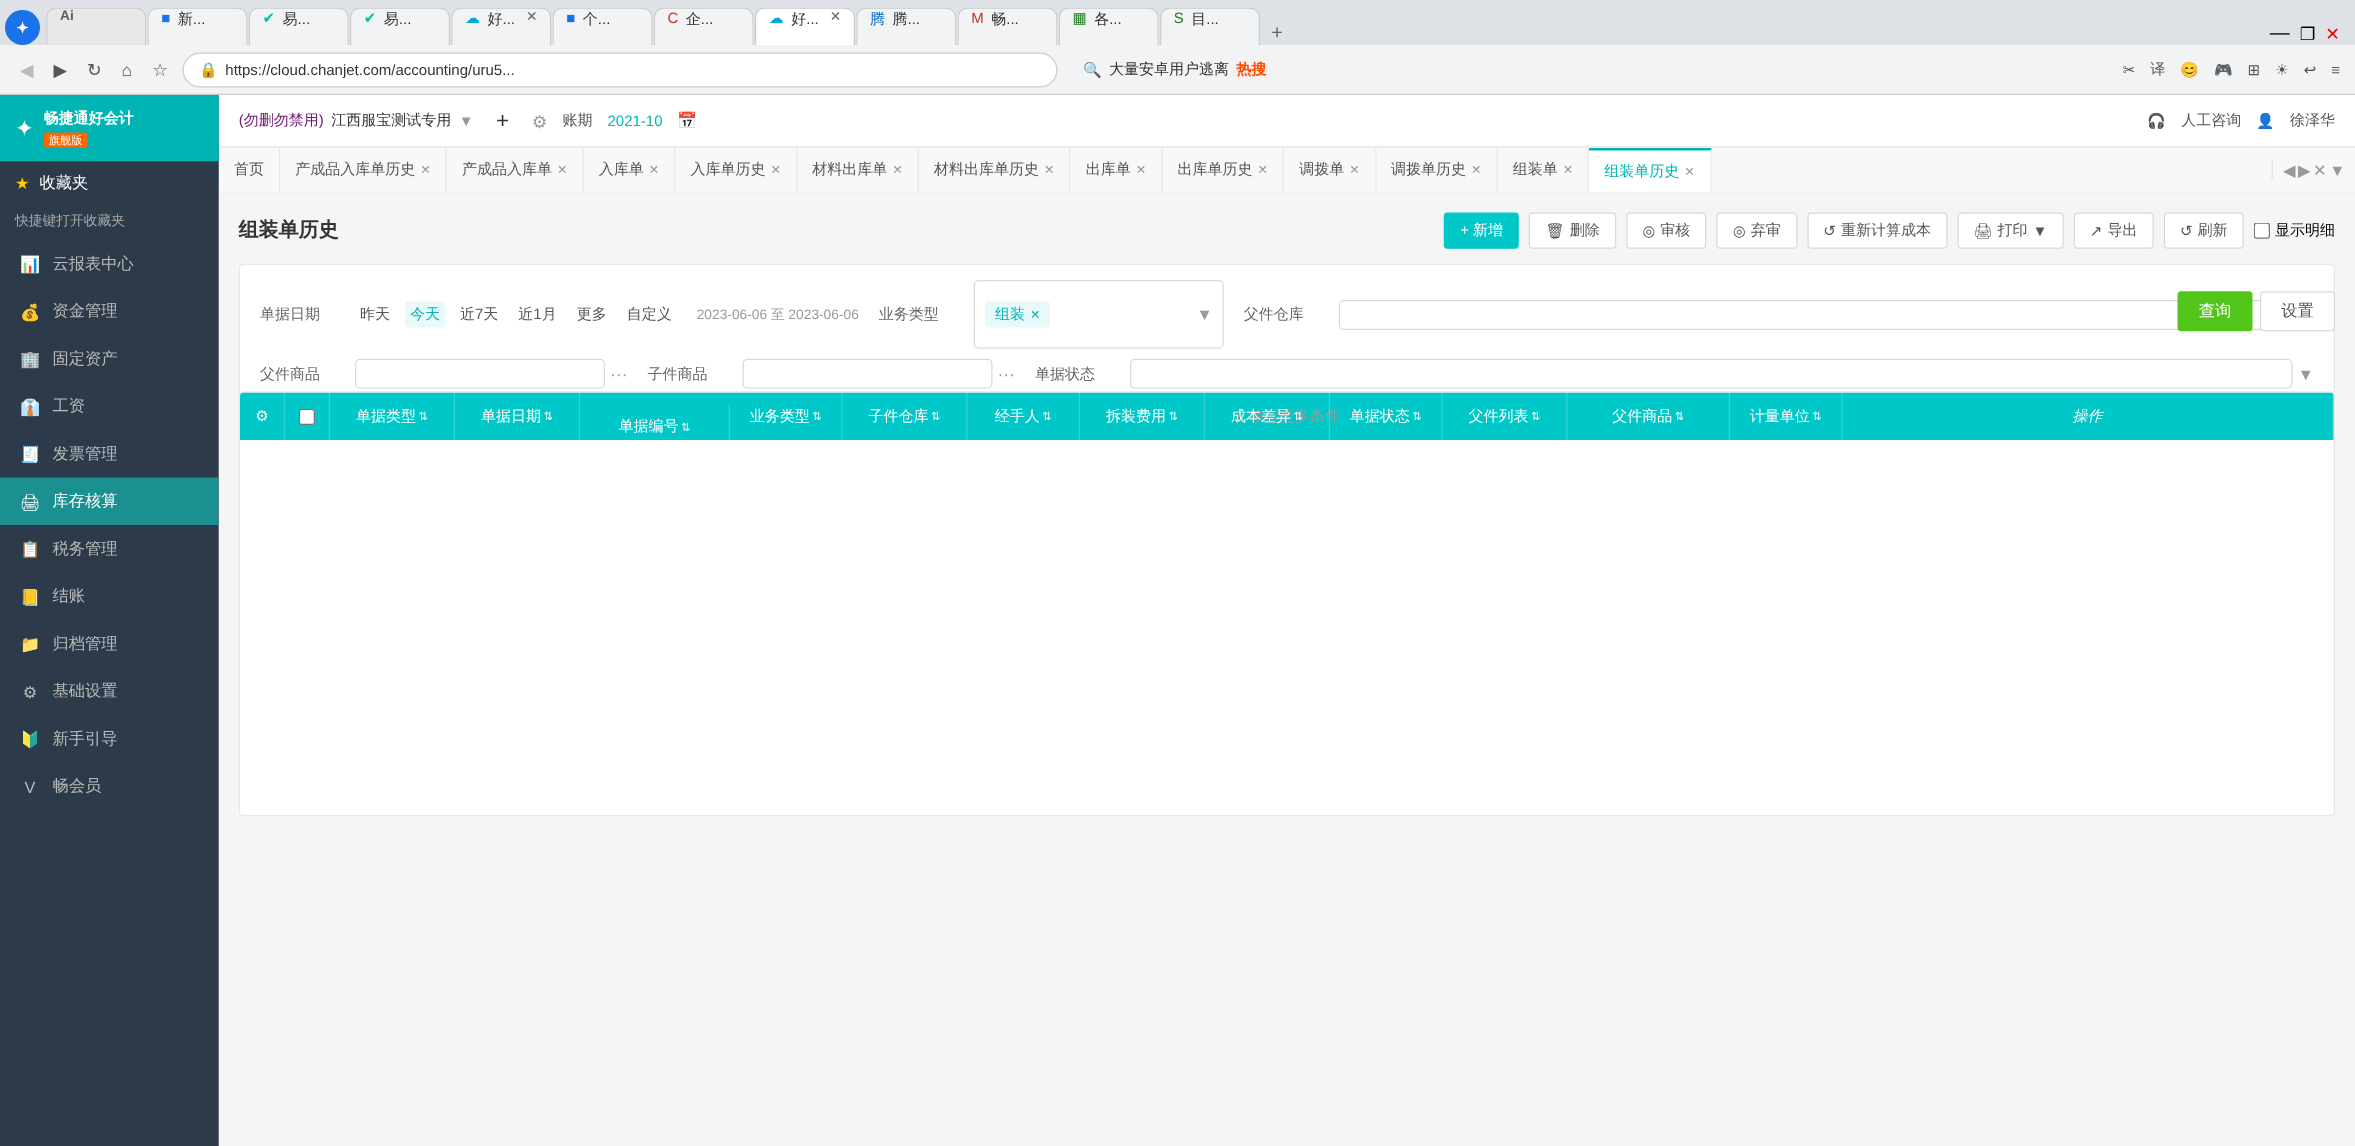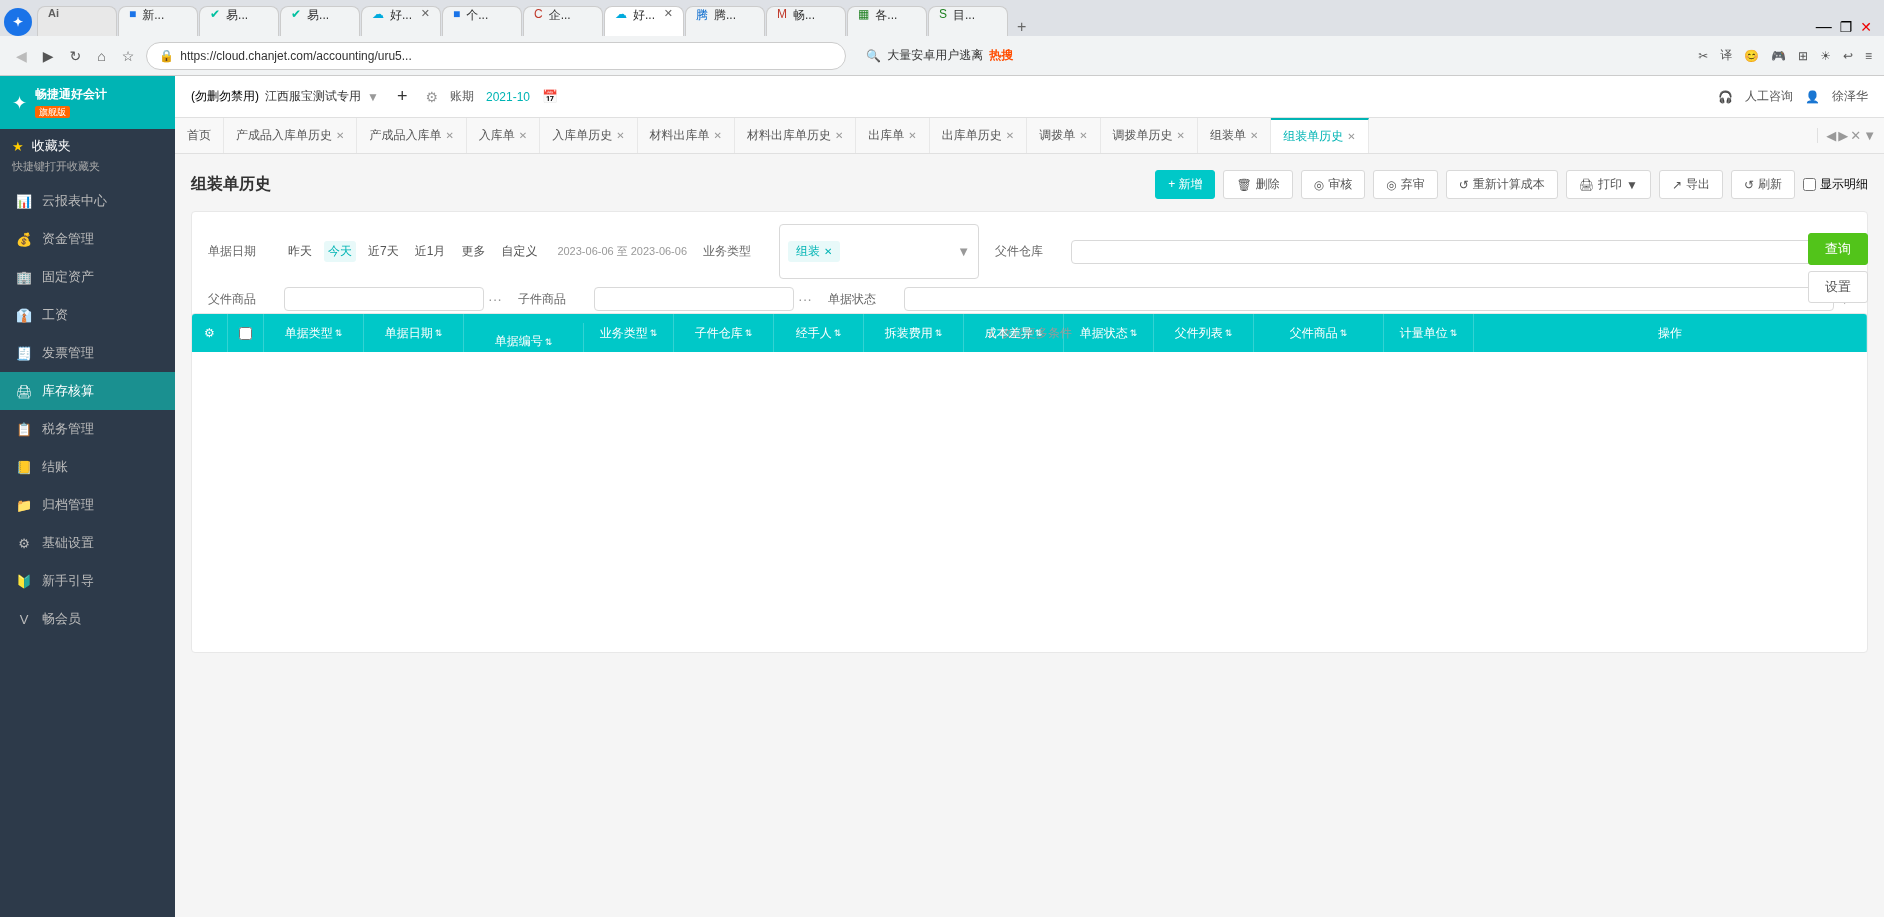--- a/index.html
+++ b/index.html
@@ -24,21 +24,21 @@
 
     
     .app-layout { display: flex; height: calc(917px - 76px); }
 
     
     .sidebar { width: 175px; background: #2d3a4a; display: flex; flex-direction: column; color: #ccc; flex-shrink: 0; }
     .sidebar-header { background: #00b4b4; padding: 10px 12px; display: flex; align-items: center; gap: 8px; }
     .sidebar-badge { background: #ff6600; color: #fff; font-size: 9px; padding: 1px 4px; border-radius: 2px; }
     .sidebar-section { padding: 8px 12px; }
     .favorites-label { color: #fff; font-size: 13px; cursor: pointer; }
-    .favorites-sub { color: #aaa; font-size: 11px; margin-top: 4px; }
+    .favorites-sub { color: #aaa; font-size: 11px; margin-top: 14px; }
     .sidebar-menu { flex: 1; overflow-y: auto; }
     .sidebar-item { display: flex; align-items: center; gap: 10px; padding: 10px 16px; color: #bbb; cursor: pointer; font-size: 13px; }
     .sidebar-item.active { background: #1a9090; color: #fff; }
     .sidebar-icon { width: 16px; height: 16px; display: inline-flex; align-items: center; justify-content: center; flex-shrink: 0; }
 
     
     .main-content { flex: 1; display: flex; flex-direction: column; overflow: hidden; }
 
     
     .app-header { background: #fff; border-bottom: 1px solid #e0e0e0; padding: 0 16px; display: flex; align-items: center; height: 42px; gap: 12px; }
@@ -252,21 +252,21 @@
         <span class="sidebar-icon">V</span>
         <span>畅会员</span>
       </div>
     </div>
   </div>
 
   <div class="main-content">
 
     <div class="app-header">
       <div class="company-selector">
-        <span style="color:#000000;font-size:12px;">(勿删勿禁用)</span>
+        <span style="color:#701a75;font-size:12px;">(勿删勿禁用)</span>
         <span class="company-name">江西服宝测试专用</span>
         <span style="color:#999;">▼</span>
       </div>
       <button class="btn" style="font-size:18px;border:none;padding:0 6px;">+</button>
       <span style="cursor:pointer;color:#999;font-size:14px;">⚙</span>
       <span class="period-label">账期</span>
       <span class="period-value">2021-10</span>
       <span style="cursor:pointer;color:#00b4b4;">📅</span>
       <div class="header-right">
         <span style="color:#999;">🎧</span>
@@ -430,21 +430,21 @@
         </div>
 
 
         <div class="collapse-bar">
           <span>∧</span>
           <span>收起更多条件</span>
         </div>
       </div>
 
       <div style="position:relative;margin-top:-60px;margin-bottom:8px;text-align:right;pointer-events:none;">
-        <div style="position:absolute;right:0;top:-80px;display:flex;flex-direction:column;gap:6px;pointer-events:all;">
+        <div style="position:absolute;right:0;top:-80px;display:flex;flex-direction:row;gap:6px;pointer-events:all;">
           <button class="btn btn-success" style="font-size:13px;padding:6px 16px;">查询</button>
           <button class="btn btn-default" style="font-size:13px;padding:6px 16px;">设置</button>
         </div>
       </div>
 
       <div class="data-table">
         <div class="table-header">
           <div class="th th-settings">
             <span>⚙</span>
           </div>
@@ -492,21 +492,21 @@
             <span class="sort-icon">⇅</span>
           </div>
           <div class="th" style="width:130px;">
             <span>父件商品</span>
             <span class="sort-icon">⇅</span>
           </div>
           <div class="th" style="width:90px;">
             <span>计量单位</span>
             <span class="sort-icon">⇅</span>
           </div>
-          <div class="th" style="flex:1;">
+          <div class="th" style="flex:1;font-style:italic;">
             <span>操作</span>
           </div>
         </div>
         <div class="table-empty">
           <span></span>
         </div>
       </div>
     </div>
   </div>
 </div>

